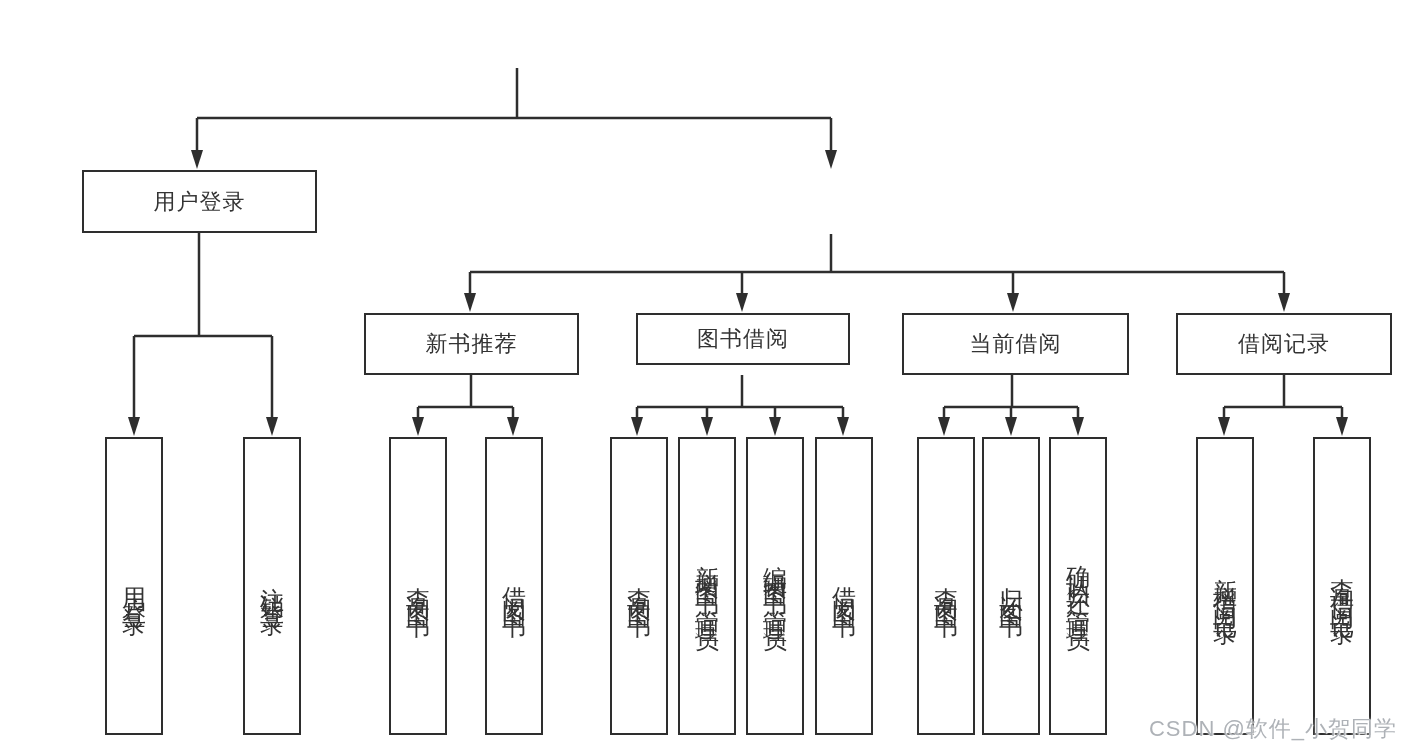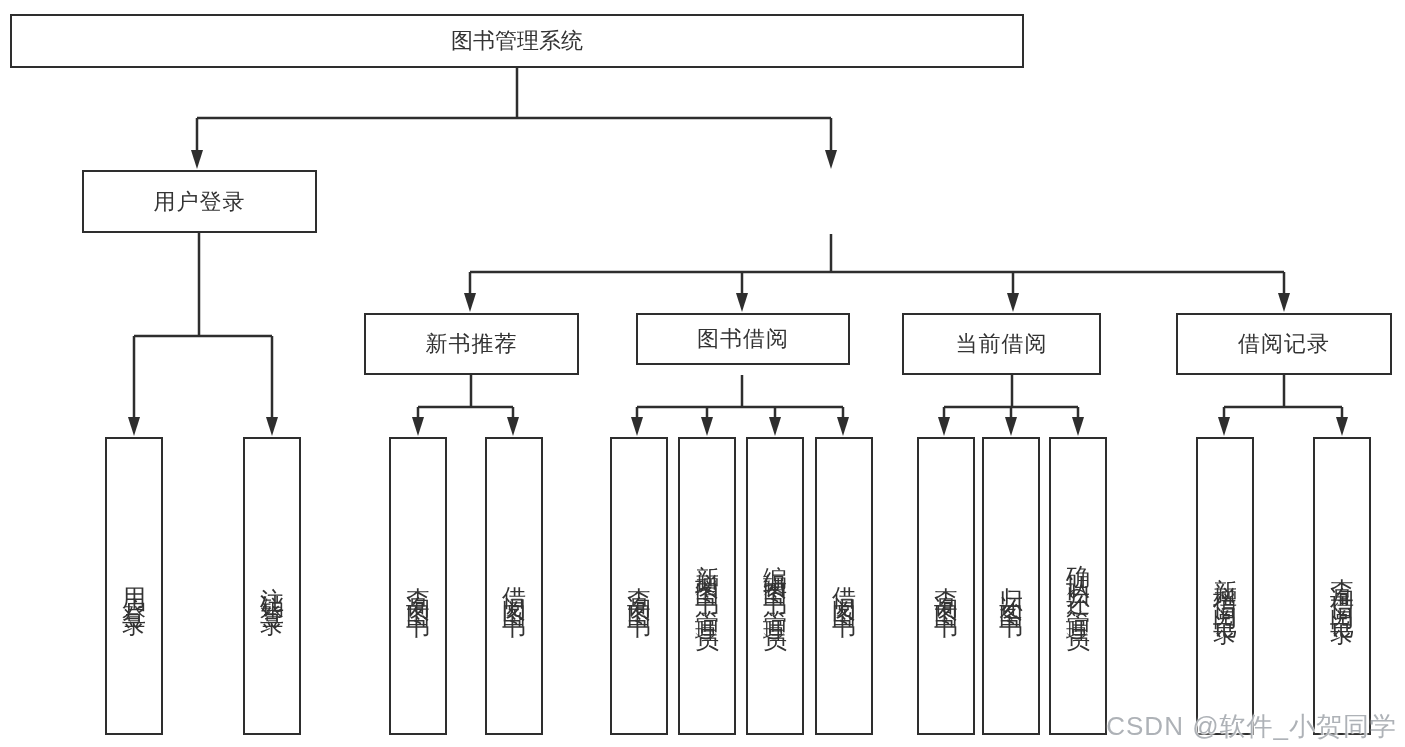--- a/index.html
+++ b/index.html
@@ -29,21 +29,21 @@
     text-orientation:mixed;
     font-size:24px;
     letter-spacing:9px;
     line-height:1;
   }
   .watermark{
     position:absolute;
     right:8px;
     bottom:3px;
     z-index:2;
-    font-size:26px;
+    font-size:22px;
     color:#aeb2b7;
     letter-spacing:1px;
     text-shadow:0 0 3px rgba(255,255,255,0.95), 1px 1px 1px rgba(255,255,255,0.9);
     white-space:nowrap;
     margin-left:19px;
   }
 </style>
 </head>
 <body>
 
@@ -82,35 +82,32 @@
       <polygon points="769,417 781,417 775,436"></polygon>
       <polygon points="837,417 849,417 843,436"></polygon>
       <polygon points="938,417 950,417 944,436"></polygon>
       <polygon points="1005,417 1017,417 1011,436"></polygon>
       <polygon points="1072,417 1084,417 1078,436"></polygon>
       <polygon points="1218,417 1230,417 1224,436"></polygon>
       <polygon points="1336,417 1348,417 1342,436"></polygon>
     </g>
   </svg>
 
-  <div class="node root-node" style="left:10px;top:14px;width:1014px;height:54px;">
-    <span>图书管理系统</span>
-  </div>
 
   <div class="node h-node" style="left:82px;top:170px;width:235px;height:63px;">
     <span>用户登录</span>
   </div>
 
   <div class="node h-node" style="left:364px;top:313px;width:215px;height:62px;">
     <span>新书推荐</span>
   </div>
   <div class="node h-node" style="left:636px;top:313px;width:214px;height:52px;">
     <span>图书借阅</span>
   </div>
-  <div class="node h-node" style="left:902px;top:313px;width:199px;height:62px;">
+  <div class="node h-node" style="left:902px;top:313px;width:227px;height:62px;">
     <span>当前借阅</span>
   </div>
   <div class="node h-node" style="left:1176px;top:313px;width:216px;height:62px;">
     <span>借阅记录</span>
   </div>
 
   <div class="node leaf" style="left:105px;top:437px;width:58px;height:298px;">
     <span>用户登录</span>
   </div>
   <div class="node leaf" style="left:243px;top:437px;width:58px;height:298px;">

